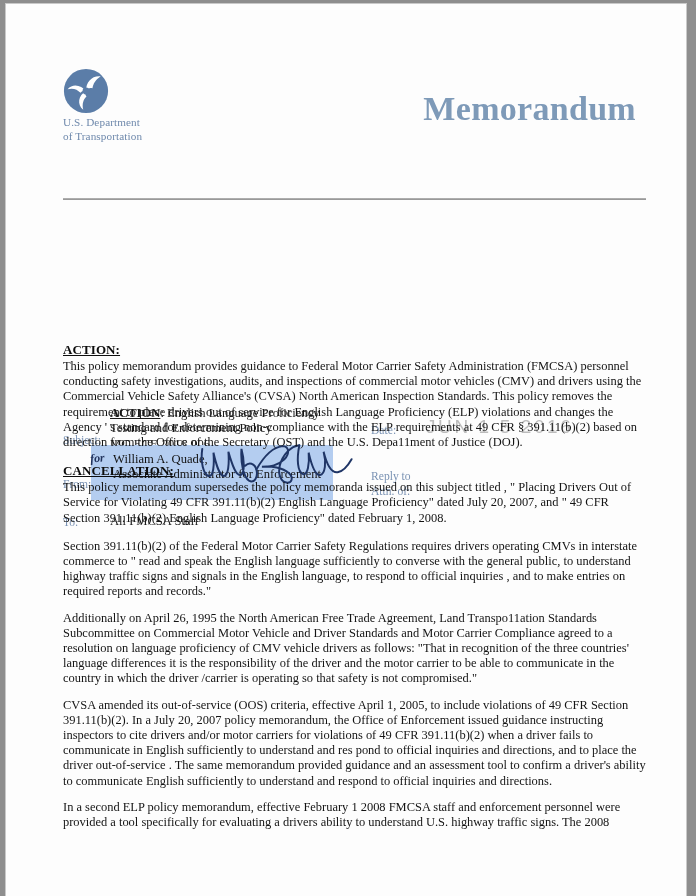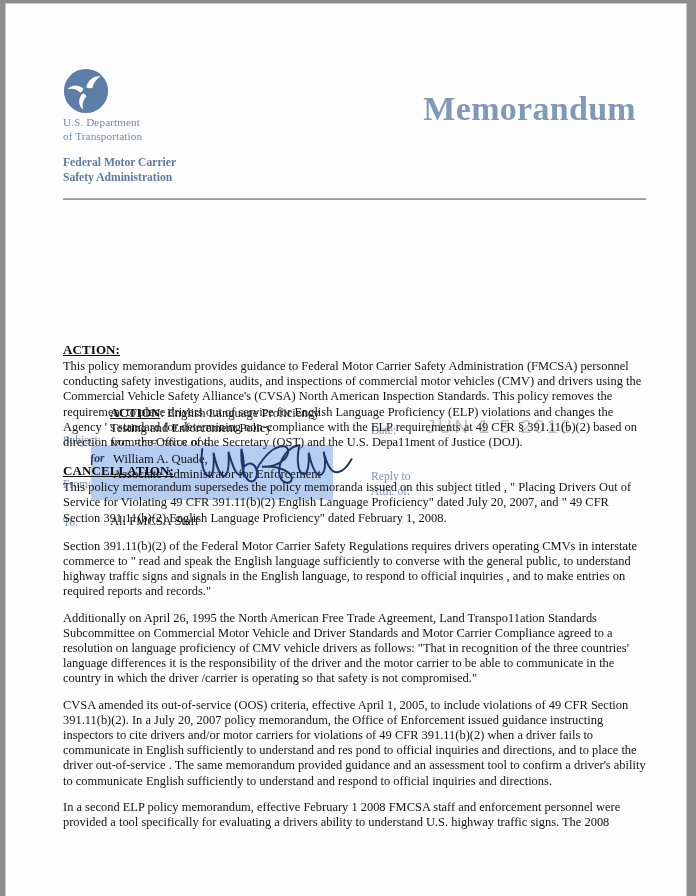--- a/index.html
+++ b/index.html
@@ -161,24 +161,20 @@
           </g>
           <circle cx="50" cy="50" r="7.5" fill="#5b7da8"></circle>
         </svg>
       </span>
 
       <div class="agency-dept">
         <div>U.S. Department</div>
         <div>of Transportation</div>
       </div>
 
-      <div class="agency-name">
-        <div>Federal Motor Carrier</div>
-        <div>Safety Administration</div>
-      </div>
 
       <div class="memo-word">Memorandum</div>
 
       <div class="rule"></div>
     </div>
 
     <div class="fields">
 
       <div class="flabel lbl-subject">Subject:</div>
       <div class="fvalue val-subject">

